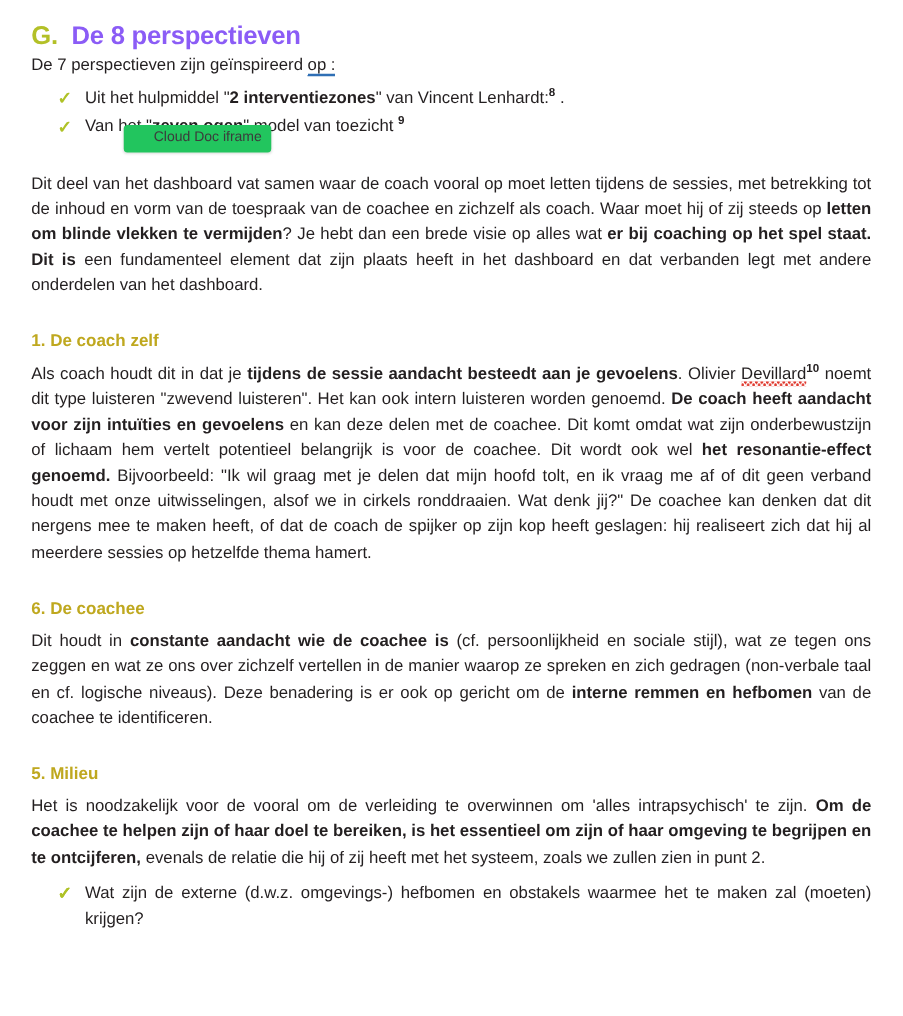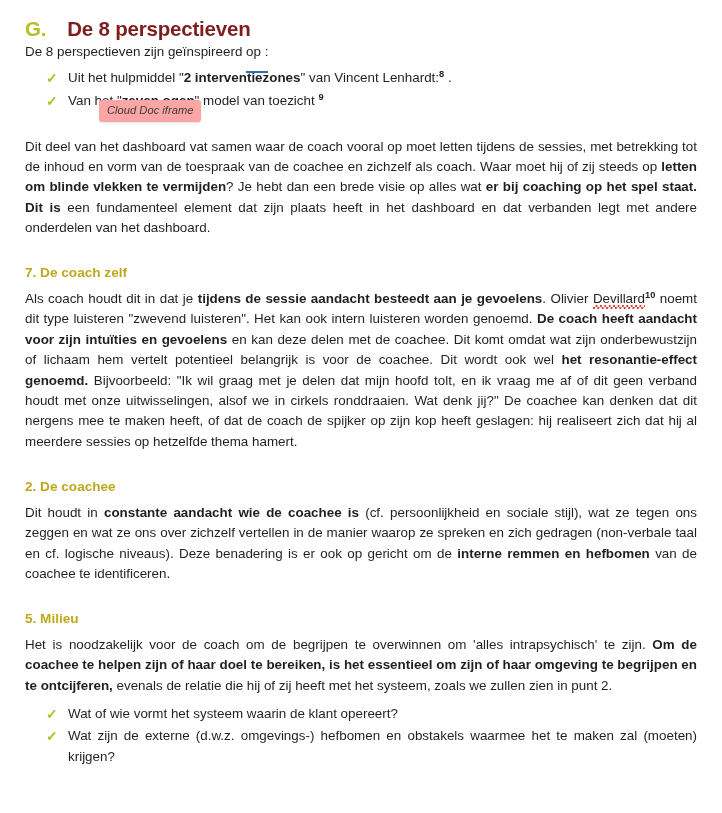--- a/index.html
+++ b/index.html
@@ -35,22 +35,22 @@
     font-weight: bold;
     letter-spacing: -0.2px;
     margin: 16px 0 0 0;
     line-height: 1.25;
     white-space: nowrap;
   }
   .doc-title .letter {
     color: #b3c027;
   }
   .doc-title .title-text {
-    color: #7f1d1d;
-    margin-left: 21px;
+    color: #8b5cf6;
+    margin-left: 11px;
   }
 
   
   p.body {
     font-size: 13.4px;
     line-height: 1.52;
     margin: 0;
     text-align: justify;
     color: #231f20;
   }
@@ -62,21 +62,21 @@
     margin-top: 15px;
   }
   b, .bold { font-weight: bold; }
 
   
   .link-dbl {
     color: #231f20;
     text-decoration: none;
     border-bottom: 1px solid #2f6fb5;
     box-shadow: inset 0 -3px 0 -2px #2f6fb5;
-    padding-bottom: 13px;
+    padding-bottom: 1px;
   }
 
   
   ul.checklist {
     list-style: none;
     margin: 6px 0 0 0;
     padding: 0;
   }
   ul.checklist li {
     position: relative;
@@ -131,67 +131,66 @@
     background-repeat: repeat-x;
     background-position: 0 100%;
     padding-bottom: 3px;
   }
 
   
   .tooltip {
     position: absolute;
     left: 99px;
     top: 100px;
-    background: #fca5a5;
+    background: #22c55e;
     color: #3b3b3b;
     font-size: 11.2px;
     line-height: 1;
-    padding: 5px 8px 6px 8px;
+    padding: 5px 8px 6px 24px;
     border-radius: 3px;
     box-shadow: 0 1px 2px rgba(0,0,0,0.12);
     white-space: nowrap;
     z-index: 50;
-    font-style: italic;
   }
 </style>
 </head>
 <body>
 
 <div class="page">
   <div class="content">
 
     <h1 class="doc-title">
       <span class="letter">G.</span><span class="title-text">De 8 perspectieven</span>
     </h1>
 
-    <p class="body intro-line"><span>De 8 perspectieven zijn geïnspireerd </span><a href="#" class="link-dbl">op :</a></p>
+    <p class="body intro-line"><span>De 7 perspectieven zijn geïnspireerd </span><a href="#" class="link-dbl">op :</a></p>
 
     <ul class="checklist">
       <li>
         <span class="check">✓</span><span>Uit het hulpmiddel "</span><b>2 interventiezones</b><span>" van Vincent Lenhardt:</span><sup>8</sup><span> .</span>
       </li>
       <li>
         <span class="check">✓</span><span>Van het "</span><b>zeven ogen</b><span>" model van toezicht </span><sup>9</sup><span></span>
       </li>
     </ul>
 
     <p class="body para-block" style="margin-top:25px;"><span>Dit deel van het dashboard vat samen waar de coach vooral op moet letten tijdens de sessies, met betrekking tot de inhoud en vorm van de toespraak van de coachee en zichzelf als coach. Waar moet hij of zij steeds op </span><b>letten om blinde vlekken te vermijden</b><span>? Je hebt dan een brede visie op alles wat </span><b>er bij coaching op het spel staat. Dit is</b><span> een fundamenteel element dat zijn plaats heeft in het dashboard en dat verbanden legt met andere onderdelen van het dashboard.</span></p>
 
-    <h3 class="section-heading">7. De coach zelf</h3>
+    <h3 class="section-heading">1. De coach zelf</h3>
     <p class="body"><span>Als coach houdt dit in dat je </span><b>tijdens de sessie aandacht besteedt aan je gevoelens</b><span>. Olivier </span><span class="spell">Devillard</span><sup>10</sup><span> noemt dit type luisteren "zwevend luisteren". Het kan ook intern luisteren worden genoemd. </span><b>De coach heeft aandacht voor zijn intuïties en gevoelens</b><span> en kan deze delen met de coachee. Dit komt omdat wat zijn onderbewustzijn of lichaam hem vertelt potentieel belangrijk is voor de coachee. Dit wordt ook wel </span><b>het resonantie-effect genoemd.</b><span> Bijvoorbeeld: "Ik wil graag met je delen dat mijn hoofd tolt, en ik vraag me af of dit geen verband houdt met onze uitwisselingen, alsof we in cirkels ronddraaien. Wat denk jij?" De coachee kan denken dat dit nergens mee te maken heeft, of dat de coach de spijker op zijn kop heeft geslagen: hij realiseert zich dat hij al meerdere sessies op hetzelfde thema hamert.</span></p>
 
-    <h3 class="section-heading">2. De coachee</h3>
+    <h3 class="section-heading">6. De coachee</h3>
     <p class="body"><span>Dit houdt in </span><b>constante aandacht wie de coachee is</b><span> (cf. persoonlijkheid en sociale stijl), wat ze tegen ons zeggen en wat ze ons over zichzelf vertellen in de manier waarop ze spreken en zich gedragen (non-verbale taal en cf. logische niveaus). Deze benadering is er ook op gericht om de </span><b>interne remmen en hefbomen</b><span> van de coachee te identificeren.</span></p>
 
     <h3 class="section-heading">5. Milieu</h3>
-    <p class="body"><span>Het is noodzakelijk voor de coach om de begrijpen te overwinnen om 'alles intrapsychisch' te zijn. </span><b>Om de coachee te helpen zijn of haar doel te bereiken, is het essentieel om zijn of haar omgeving te begrijpen en te ontcijferen,</b><span> evenals de relatie die hij of zij heeft met het systeem, zoals we zullen zien in punt 2.</span></p>
+    <p class="body"><span>Het is noodzakelijk voor de vooral om de verleiding te overwinnen om 'alles intrapsychisch' te zijn. </span><b>Om de coachee te helpen zijn of haar doel te bereiken, is het essentieel om zijn of haar omgeving te begrijpen en te ontcijferen,</b><span> evenals de relatie die hij of zij heeft met het systeem, zoals we zullen zien in punt 2.</span></p>
 
     <ul class="checklist bottom">
       <li>
-        <span class="check">✓</span><span>Wat of wie vormt het systeem waarin de klant opereert?</span>
+        <span class="check">✓</span>
       </li>
       <li class="justify">
         <span class="check">✓</span><span>Wat zijn de externe (d.w.z. omgevings-) hefbomen en obstakels waarmee het te maken zal (moeten) krijgen?</span>
       </li>
     </ul>
 
   </div>
 
   <div class="tooltip">Cloud Doc iframe</div>
 </div>

